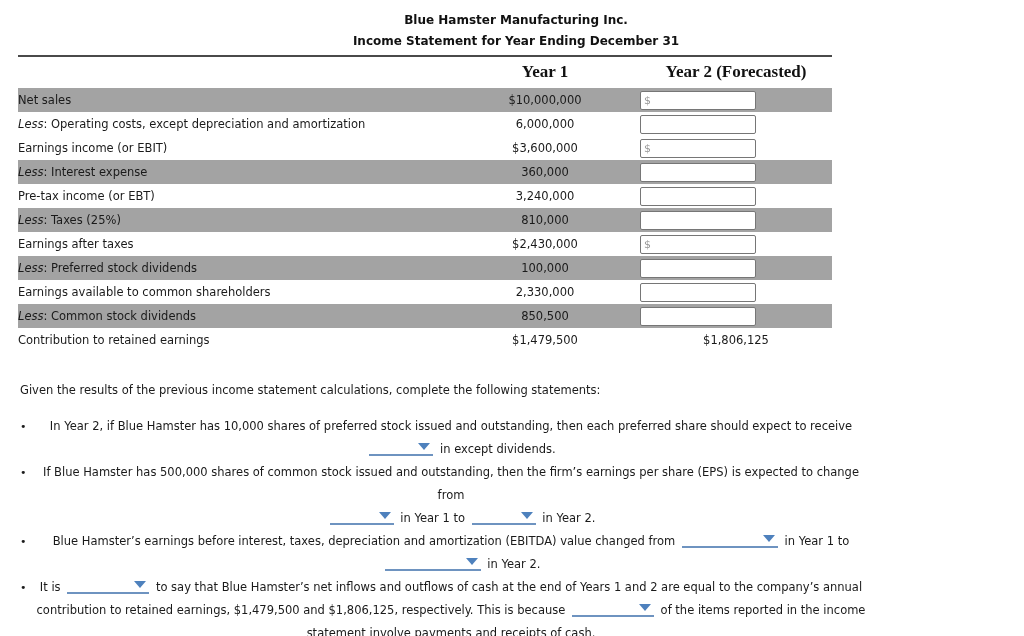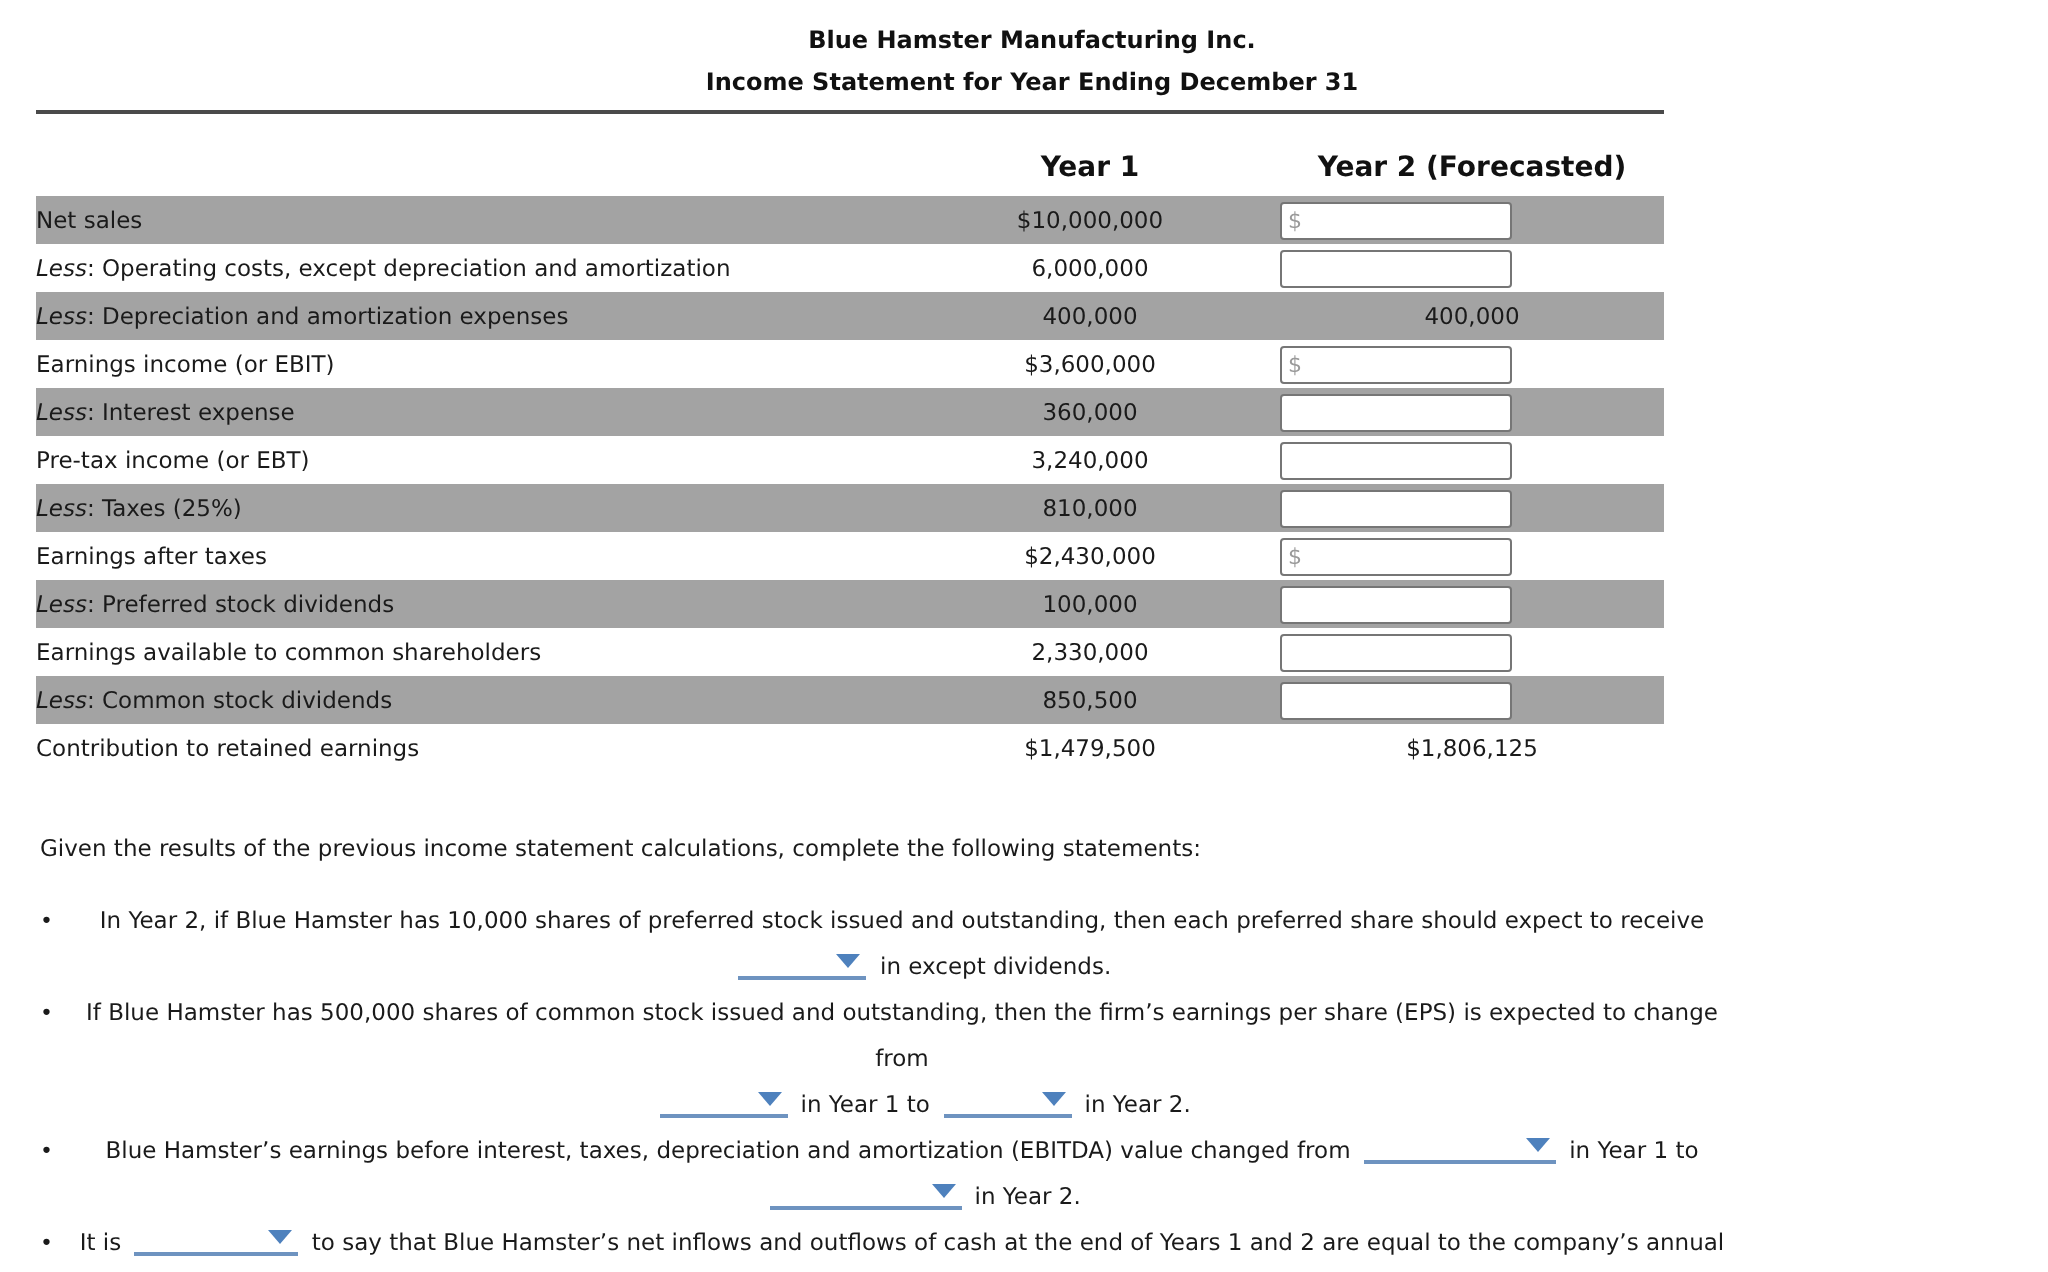--- a/index.html
+++ b/index.html
@@ -46,24 +46,25 @@
     border-collapse: collapse;
     width: 814px;
     table-layout: fixed;
   }
   table.stmt col.c-label { width: 432px; }
   table.stmt col.c-y1    { width: 190px; }
   table.stmt col.c-y2    { width: 192px; }
 
   table.stmt th {
     font-weight: bold;
-    font-size: 14px;
-    text-align: center;
-    padding: 19px 0 6px 0;
+    font-size: 17px;
+    text-align: center;
+    padding: 5px 0 6px 0;
     color: #111;
+    font-family: Liberation Serif, serif;
   }
   table.stmt th.lbl { text-align: left; }
 
   table.stmt td {
     padding: 0;
     height: 24px;
     font-size: 11.5px;
     color: #1a1a1a;
     vertical-align: middle;
   }
@@ -181,25 +182,20 @@
           <tr class="shaded">
             <td class="lbl"><span>Net sales</span></td>
             <td class="num">$10,000,000</td>
             <td class="inputcell"><input type="text" class="money" placeholder="$" style=""></td>
           </tr>
           <tr>
             <td class="lbl"><span class="less">Less</span><span>: Operating costs, except depreciation and amortization</span></td>
             <td class="num">6,000,000</td>
             <td class="inputcell"><input type="text" class="money" placeholder="" style=""></td>
           </tr>
-          <tr class="shaded">
-            <td class="lbl"><span class="less">Less</span><span>: Depreciation and amortization expenses</span></td>
-            <td class="num">400,000</td>
-            <td class="num">400,000</td>
-          </tr>
           <tr>
             <td class="lbl"><span>Earnings income (or EBIT)</span></td>
             <td class="num">$3,600,000</td>
             <td class="inputcell"><input type="text" class="money" placeholder="$" style=""></td>
           </tr>
           <tr class="shaded">
             <td class="lbl"><span class="less">Less</span><span>: Interest expense</span></td>
             <td class="num">360,000</td>
             <td class="inputcell"><input type="text" class="money" placeholder="" style=""></td>
           </tr>

